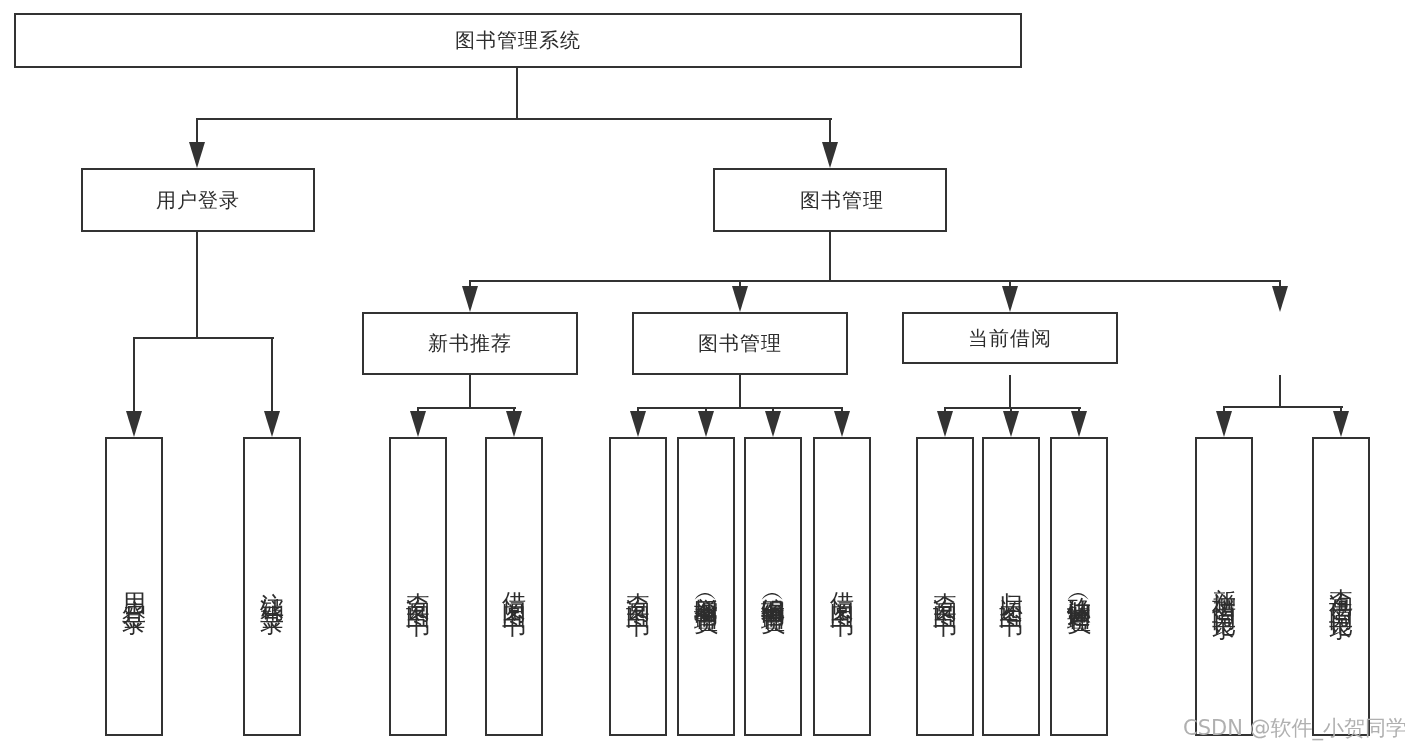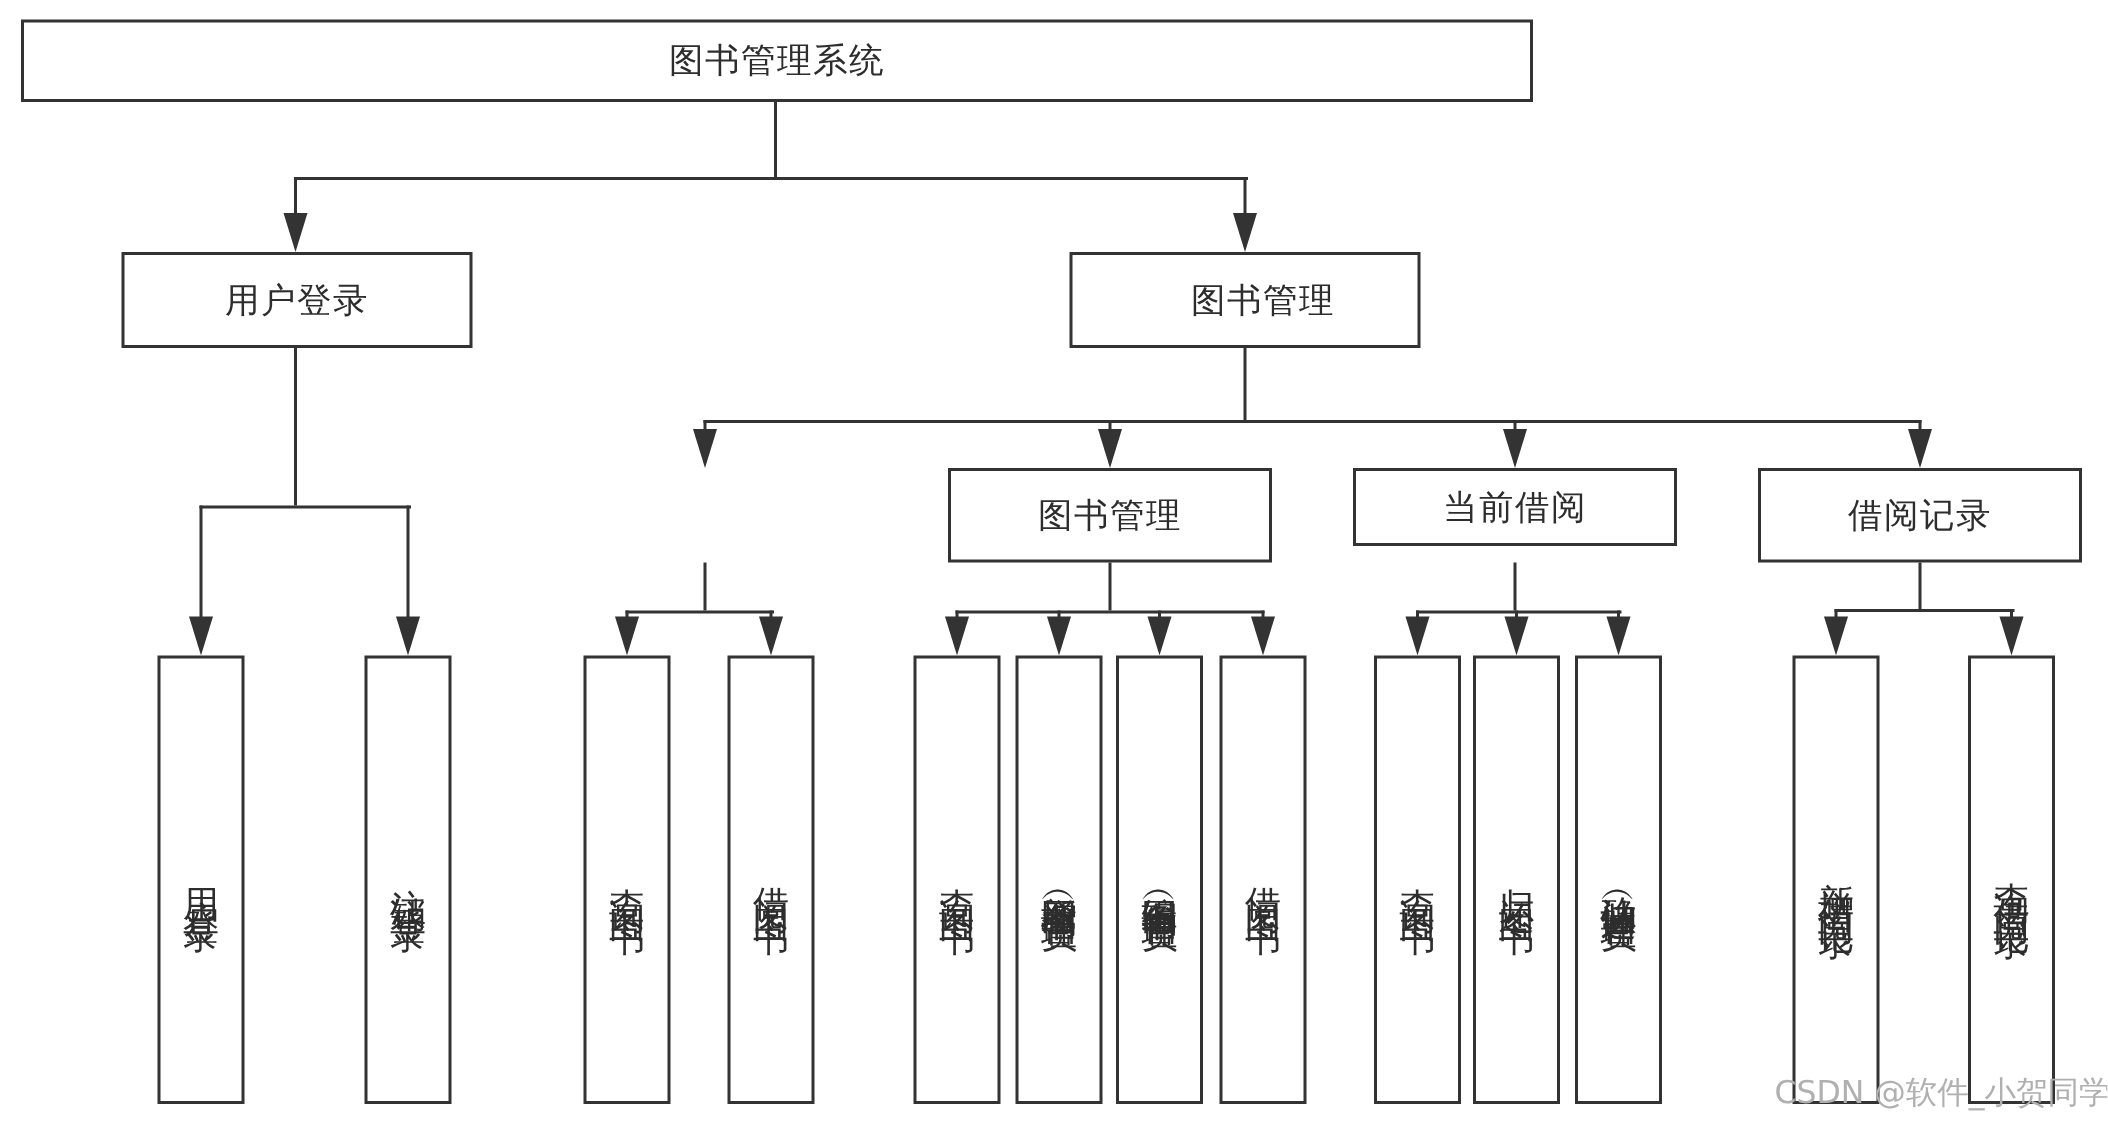--- a/index.html
+++ b/index.html
@@ -8,21 +8,21 @@
     background:var(--background,#ffffff);
     font-family:"DejaVu Sans","Liberation Sans",sans-serif;
     overflow:hidden;
   }
   .node {
     position:absolute; box-sizing:border-box;
     background:#fff; border:2.5px solid var(--line,#333);
     display:flex; align-items:center; justify-content:center;
     color:var(--text,#2d2d2d);
   }
-  .node-h { font-size:23px; letter-spacing:1px; }
+  .node-h { font-size:20px; letter-spacing:1px; }
   .node-v { font-size:24px; }
   .vtext {
     writing-mode:vertical-rl; text-orientation:mixed;
     letter-spacing:7px; line-height:1; white-space:nowrap;
   }
   .vtext.tight { letter-spacing:2px; }
   .vtext.mid { letter-spacing:6px; }
   .vline { position:absolute; width:2px; background:var(--line,#333); }
   .hline { position:absolute; height:2px; background:var(--line,#333); }
   .arrow {
@@ -69,28 +69,28 @@
   <div class="hline" style="left:469px;top:280px;width:812px;"></div>
   <div class="vline" style="left:469px;top:280px;height:10px;"></div>
   <div class="arrow" style="left:462px;top:286px;"></div>
   <div class="vline" style="left:739px;top:280px;height:10px;"></div>
   <div class="arrow" style="left:732px;top:286px;"></div>
   <div class="vline" style="left:1009px;top:280px;height:10px;"></div>
   <div class="arrow" style="left:1002px;top:286px;"></div>
   <div class="vline" style="left:1279px;top:280px;height:10px;"></div>
   <div class="arrow" style="left:1272px;top:286px;"></div>
 
+  <div class="node node-h" style="left:362px;top:312px;width:216px;height:63px;">
+    <span>新书推荐</span>
+  </div>
   <div class="node node-h" style="left:632px;top:312px;width:216px;height:63px;">
     <span>图书管理</span>
   </div>
   <div class="node node-h" style="left:902px;top:312px;width:216px;height:52px;">
     <span>当前借阅</span>
-  </div>
-  <div class="node node-h" style="left:1172px;top:312px;width:216px;height:63px;">
-    <span>借阅记录</span>
   </div>
 
   <div class="vline" style="left:469px;top:375px;height:32px;"></div>
   <div class="hline" style="left:417px;top:407px;width:99px;"></div>
   <div class="vline" style="left:417px;top:407px;height:8px;"></div>
   <div class="arrow" style="left:410px;top:411px;"></div>
   <div class="vline" style="left:513px;top:407px;height:8px;"></div>
   <div class="arrow" style="left:506px;top:411px;"></div>
 
   <div class="vline" style="left:739px;top:375px;height:32px;"></div>

